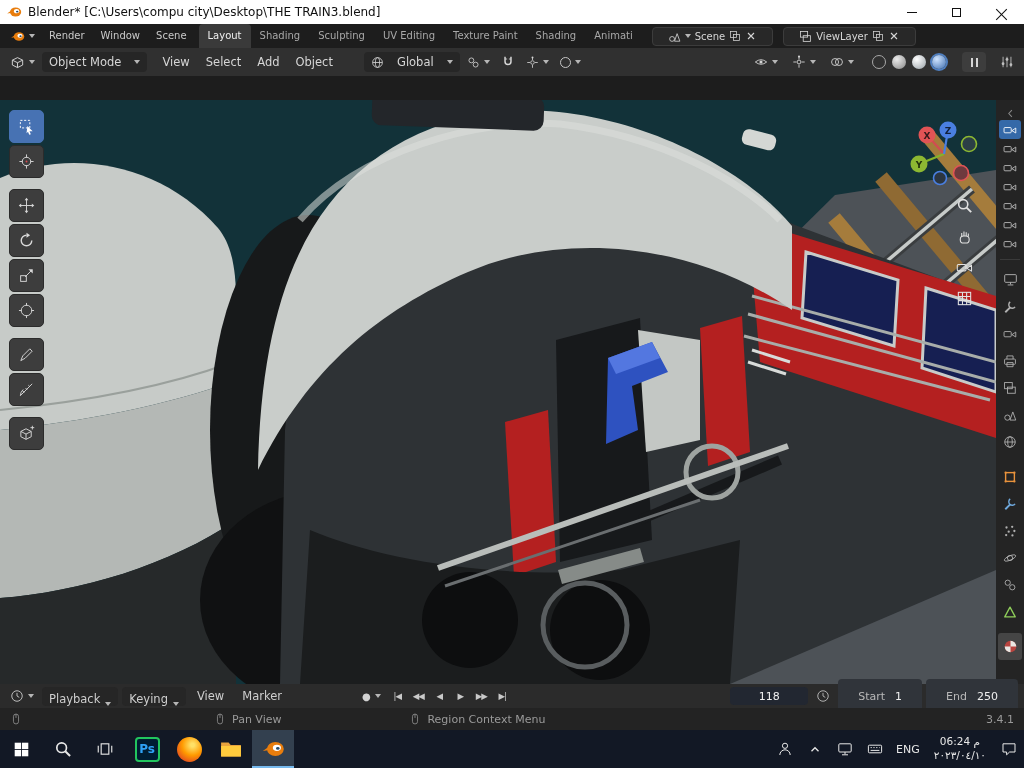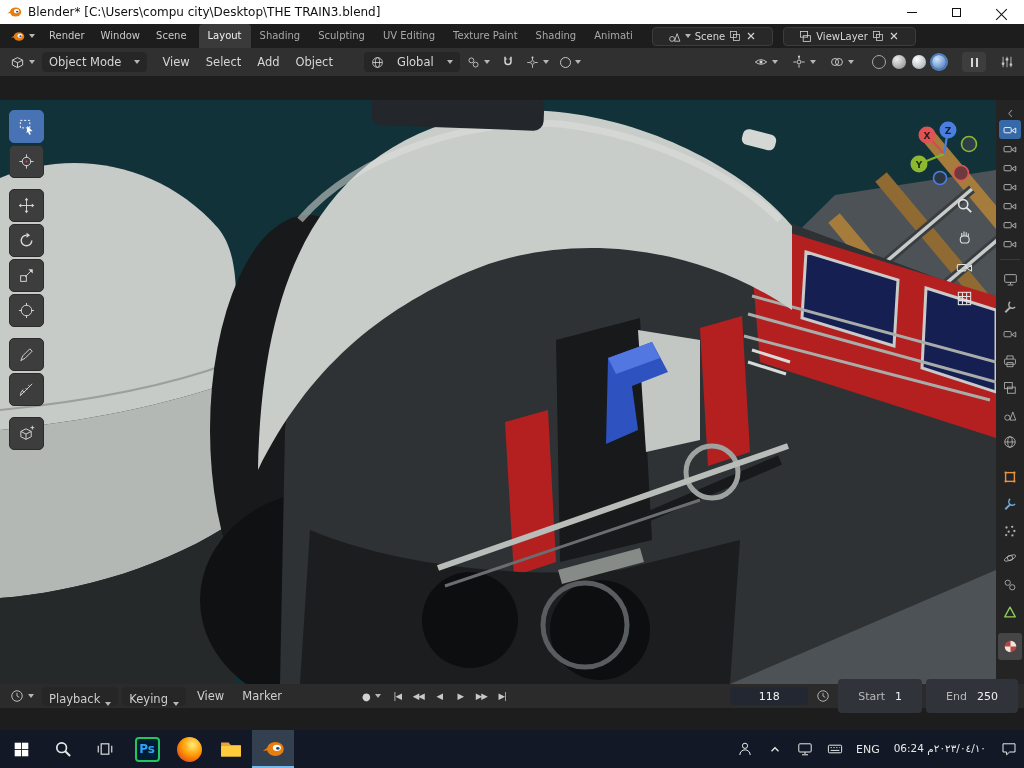--- a/index.html
+++ b/index.html
@@ -85,21 +85,21 @@
   .sb-ver{margin-left:auto;color:#9a9a9a}
   
   .taskbar{position:absolute;top:730px;left:0;right:0;height:38px;background:#121825;display:flex;align-items:center;color:#e8e8e8}
   .tb-btn{width:42px;height:38px;display:flex;align-items:center;justify-content:center}
   .tb-btn.activeapp{background:#33404f;box-shadow:inset 0 -2px 0 #76b9ed}
   .ps-tile{width:25px;height:25px;background:#001d33;border:2px solid #22c55e;border-radius:4px;color:#2fa3f7;font-size:12px;font-weight:bold;display:flex;align-items:center;justify-content:center}
   .ff-circle{width:25px;height:25px;border-radius:50%;background:radial-gradient(circle at 62% 32%,#ffe066 8%,#ff9a00 45%,#e5521d 78%,#c33a12)}
   .tb-right{margin-left:auto;display:flex;align-items:center;height:100%}
   .tb-sm{width:30px;height:38px;display:flex;align-items:center;justify-content:center}
   .tb-lang{font-size:11px;padding:0 6px}
-  .clockblk{display:flex;flex-direction:row;align-items:center;justify-content:center;font-size:10.5px;line-height:1.3;padding:0 8px;white-space:nowrap}
+  .clockblk{display:flex;flex-direction:column;align-items:center;justify-content:center;font-size:10.5px;line-height:1.3;padding:0 8px;white-space:nowrap}
 </style>
 </head>
 <body>
 
 <svg width="0" height="0" style="position:absolute">
 <defs>
 <symbol id="s-select" viewBox="0 0 18 18">
         <rect x="2.5" y="2.5" width="10" height="8" fill="none" stroke="currentColor" stroke-dasharray="2.2 1.8"></rect>
         <polygon points="10,8.5 15.5,14 12.2,14 13.6,17.2 11.9,17.8 10.6,14.6 9,16.2" fill="currentColor"></polygon>
       </symbol>
@@ -778,20 +778,40 @@
     <div class="range-field">
       <span>Start</span>
       <b>1</b>
     </div>
     <div class="range-field">
       <span>End</span>
       <b>250</b>
     </div>
   </div>
 
+  <div class="statusbar">
+    <span class="sb-item">
+      <svg class="ic" width="12" height="12" viewBox="0 0 16 16">
+          <use href="#s-mouse"></use>
+        </svg>
+    </span>
+    <span class="sb-item" style="margin-left:192px">
+      <svg class="ic" width="12" height="12" viewBox="0 0 16 16">
+          <use href="#s-mouse"></use>
+        </svg>
+      <span>Pan View</span>
+    </span>
+    <span class="sb-item" style="margin-left:128px">
+      <svg class="ic" width="12" height="12" viewBox="0 0 16 16">
+          <use href="#s-mouse"></use>
+        </svg>
+      <span>Region Context Menu</span>
+    </span>
+    <span class="sb-ver">3.4.1</span>
+  </div>
 
   <div class="taskbar">
     <div class="tb-btn">
         <svg class="ic" width="17" height="17" viewBox="0 0 16 16" style="color:#fff">
           <use href="#s-windows"></use>
         </svg>
       </div>
     <div class="tb-btn">
         <svg class="ic" width="18" height="18" viewBox="0 0 16 16" style="color:#e8e8e8">
           <use href="#s-magnifier"></use>

